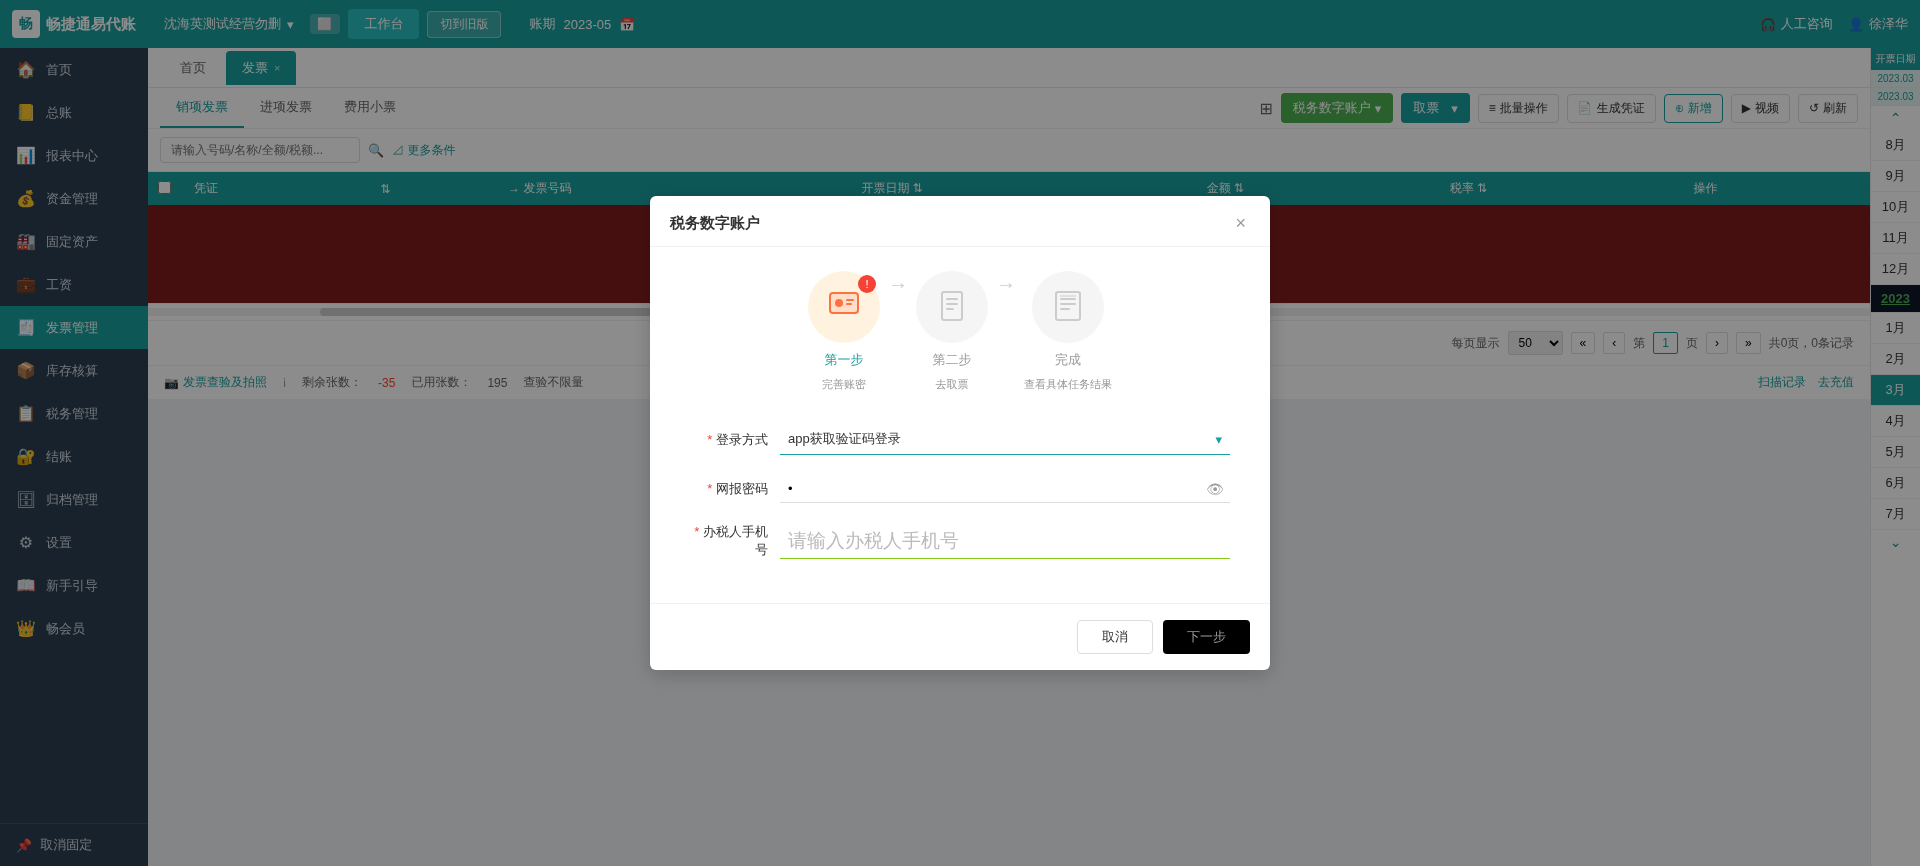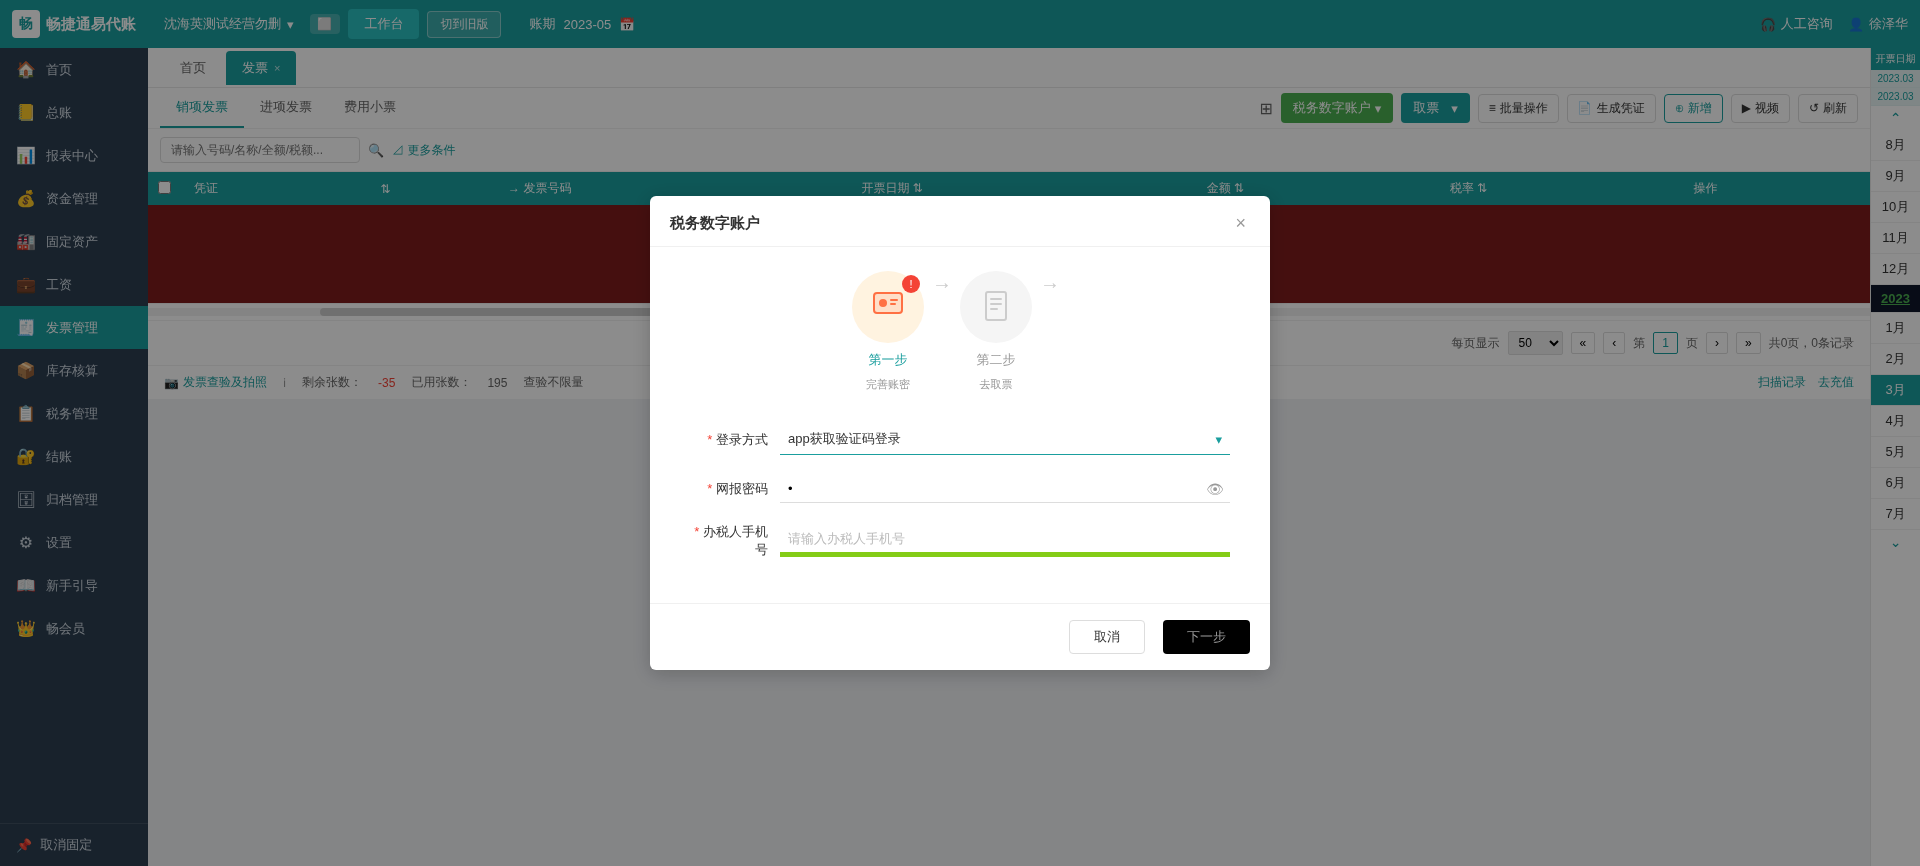--- a/index.html
+++ b/index.html
@@ -457,23 +457,23 @@
       width: 90px;
       font-size: 13px;
       color: #333;
       text-align: right;
       padding-right: 12px;
       flex-shrink: 0;
     }
     .form-input {
       flex: 1;
       border: none;
-      border-bottom: 5px solid #84cc16;
+      border-bottom: 1px solid #84cc16;
       padding: 6px 8px;
-      font-size: 13px;
+      font-size: 19px;
       color: #333;
       outline: none;
       background: transparent;
     }
     .form-input::placeholder { color: #bbb; }
 
     .password-wrap {
       flex: 1;
       display: flex;
       align-items: center;
@@ -492,21 +492,21 @@
       color: #999;
       padding: 0 6px;
       font-size: 14px;
     }
 
     
     .modal-footer {
       padding: 16px 20px;
       display: flex;
       justify-content: flex-end;
-      gap: 18px;
+      gap: 10px;
       border-top: 1px solid #f0f0f0;
     }
     .btn-cancel {
       background: white;
       border: 1px solid #ddd;
       color: #333;
       padding: 7px 24px;
       border-radius: 4px;
       cursor: pointer;
       font-size: 13px;
@@ -853,20 +853,35 @@
                 <rect x="12" y="20" width="8" height="2" rx="1" fill="#ccc"></rect>
               </svg>
             </span>
           </div>
           <span class="step-label inactive">第二步</span>
           <span class="step-sublabel">去取票</span>
         </div>
 
         <div class="step-arrow">→</div>
 
+        <div class="step">
+          <div class="step-icon-wrap">
+            <span>
+              <svg width="36" height="36" viewBox="0 0 36 36" fill="none" xmlns="http://www.w3.org/2000/svg">
+                <rect x="6" y="4" width="24" height="28" rx="2" stroke="#ccc" stroke-width="2"></rect>
+                <rect x="10" y="10" width="16" height="2" rx="1" fill="#ccc"></rect>
+                <rect x="10" y="15" width="16" height="2" rx="1" fill="#ccc"></rect>
+                <rect x="10" y="20" width="10" height="2" rx="1" fill="#ccc"></rect>
+                <line x1="10" y1="8" x2="26" y2="8" stroke="#ccc" stroke-width="1"></line>
+              </svg>
+            </span>
+          </div>
+          <span class="step-label inactive">完成</span>
+          <span class="step-sublabel">查看具体任务结果</span>
+        </div>
       </div>
 
       <div>
 
         <div class="form-row">
           <div class="form-label">
             <span style="color:#f44336;">*</span>
             <span>登录方式</span>
           </div>
           <div class="select-display">

